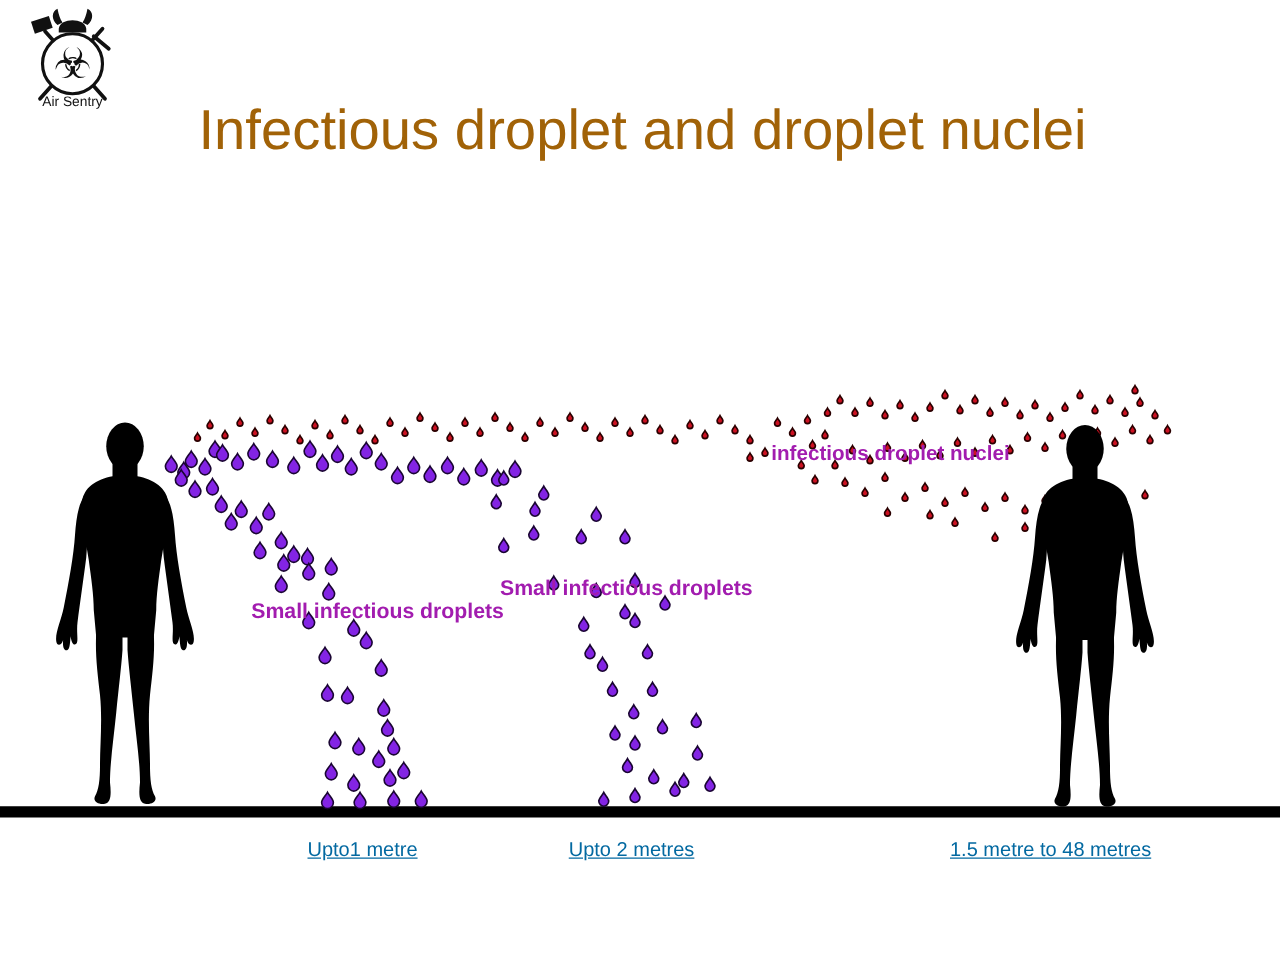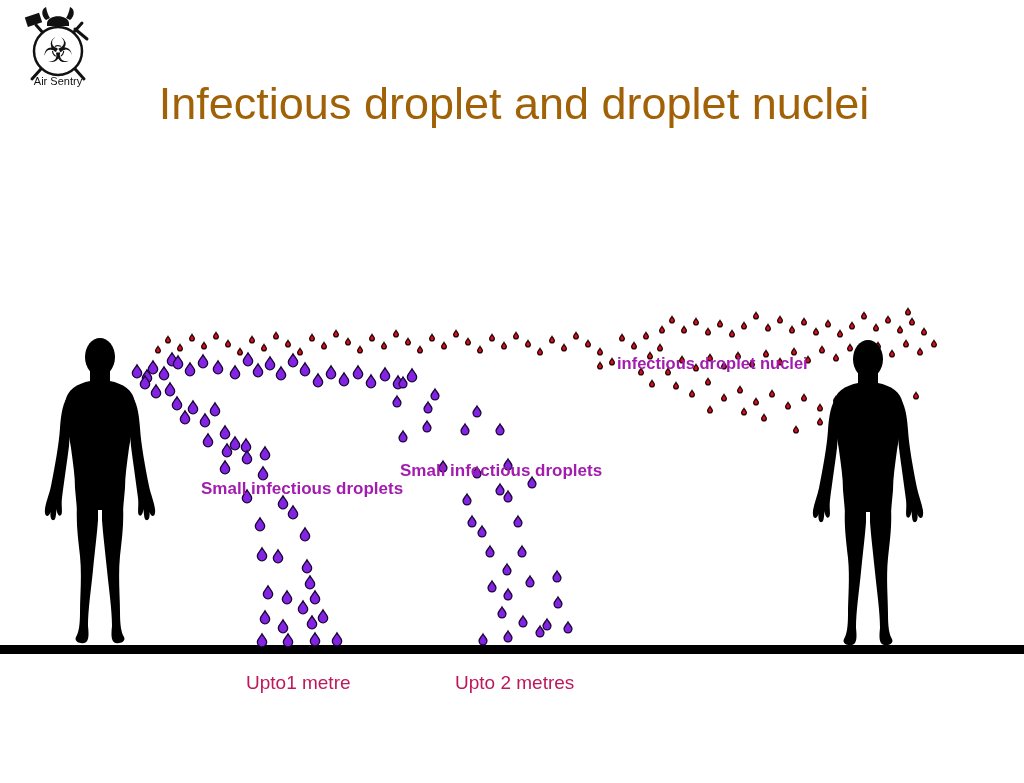--- a/index.html
+++ b/index.html
@@ -7,21 +7,21 @@
     position:relative;width:1024px;height:783px;background:#ffffff;
     font-family:"Liberation Sans", sans-serif;color:#000;overflow:hidden;
   }
   #logo{position:absolute;left:20px;top:5px;width:78px;height:84px;}
   #title{
     position:absolute;left:2px;top:38px;width:1024px;text-align:center;
     font-size:45px;line-height:55px;color:#a16207;letter-spacing:0px;margin-top:38px;
   }
   #diagram{position:absolute;left:0;top:0;width:1024px;height:783px;}
   .flabel{position:absolute;font-size:17px;color:#a21caf;white-space:nowrap;font-weight:bold;}
-  .rlabel{position:absolute;font-size:19px;color:#be185d;white-space:nowrap;}
+  .rlabel{position:absolute;font-size:16px;color:#0369a1;white-space:nowrap;text-decoration:underline;}
   #label-large{left:201px;top:479px;}
   #label-small{left:400px;top:441px;margin-top:20px;}
   #label-nuclei{left:617px;top:354px;font-size:16.5px;}
   #range-1{left:246px;top:672px;}
   #range-2{left:455px;top:672px;text-align:center;}
   #range-3{left:760px;top:672px;}
 </style>
 </head>
 <body>
 
@@ -275,14 +275,15 @@
         <use href="#person-shape" transform="translate(35,338)" fill="#000000"></use>
         <use href="#person-shape" transform="translate(803,340)" fill="#000000"></use>
       </g>
   </svg>
 
   <div id="label-large" class="flabel">Small infectious droplets</div>
   <div id="label-small" class="flabel">Small infectious droplets</div>
   <div id="label-nuclei" class="flabel">infectious droplet nuclei</div>
   <div id="range-1" class="rlabel">Upto1 metre</div>
   <div id="range-2" class="rlabel">Upto 2 metres</div>
+  <div id="range-3" class="rlabel">1.5 metre to 48 metres</div>
 
 </div>
 
 </body></html>

